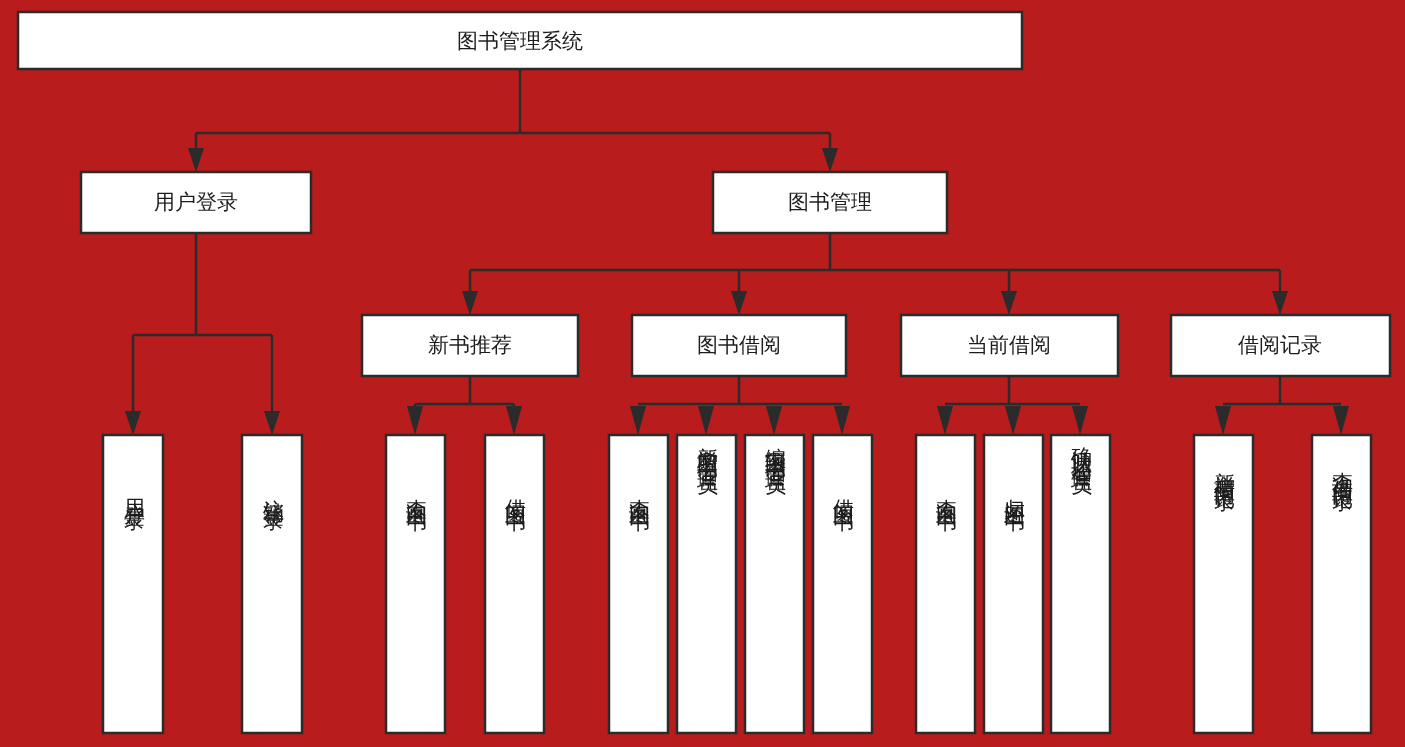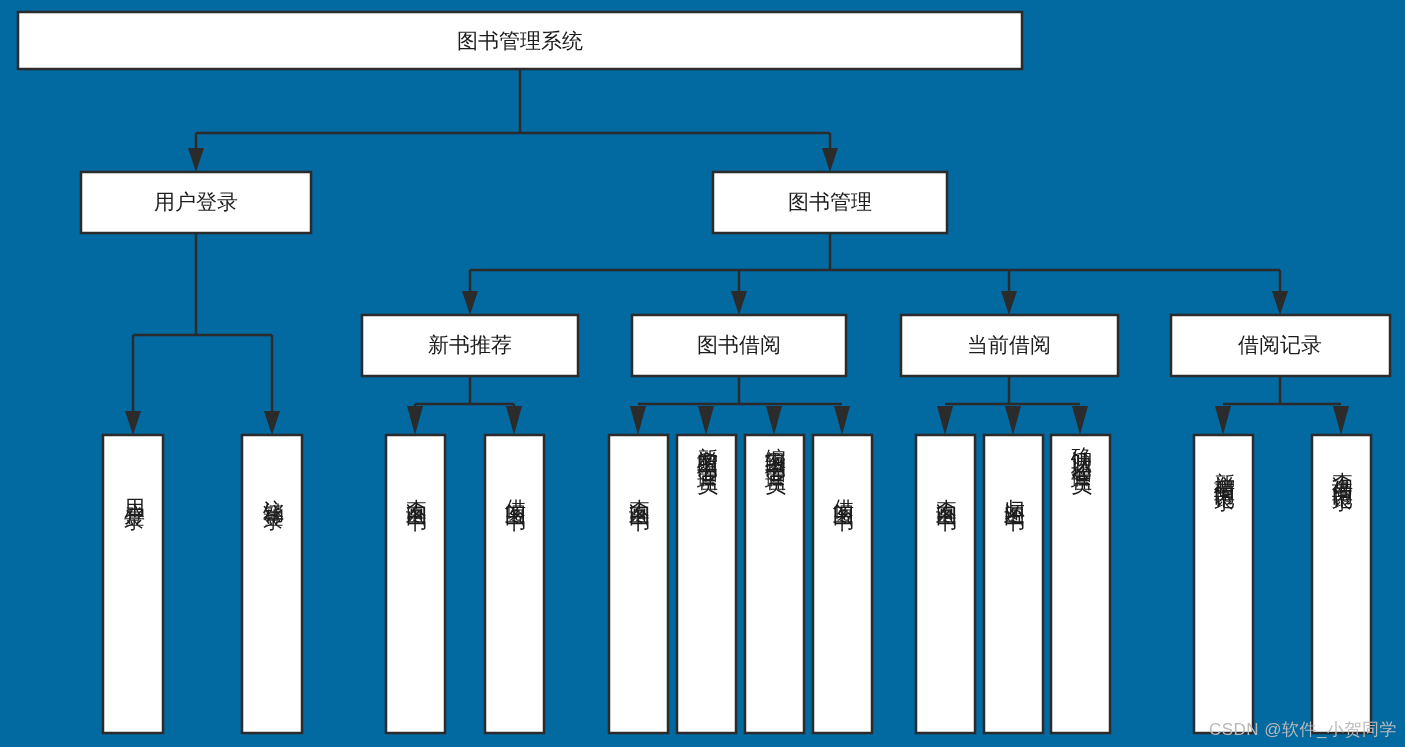--- a/index.html
+++ b/index.html
@@ -8,21 +8,21 @@
     padding: 0;
     background: #ffffff;
   }
   body {
     font-family: "Liberation Sans", "DejaVu Sans", sans-serif;
   }
   #diagram-root {
     position: relative;
     width: 1405px;
     height: 747px;
-    background: #0369a1;
+    background: #b91c1c;
     overflow: hidden;
     text-decoration: underline;
   }
   svg.canvas {
     position: absolute;
     top: 0;
     left: 0;
     width: 1405px;
     height: 747px;
   }
@@ -217,15 +217,14 @@
       <rect class="node-box" x="1194" y="435" width="59" height="298"></rect>
       <text class="node-label-v" x="1223" y="467">新增借阅记录</text>
     </g>
     <g>
       <rect class="node-box" x="1312" y="435" width="59" height="298"></rect>
       <text class="node-label-v" x="1341" y="467">查询借阅记录</text>
     </g>
 
   </svg>
 
-  <div class="watermark">CSDN @软件_小贺同学</div>
 
 </div>
 
 </body></html>

